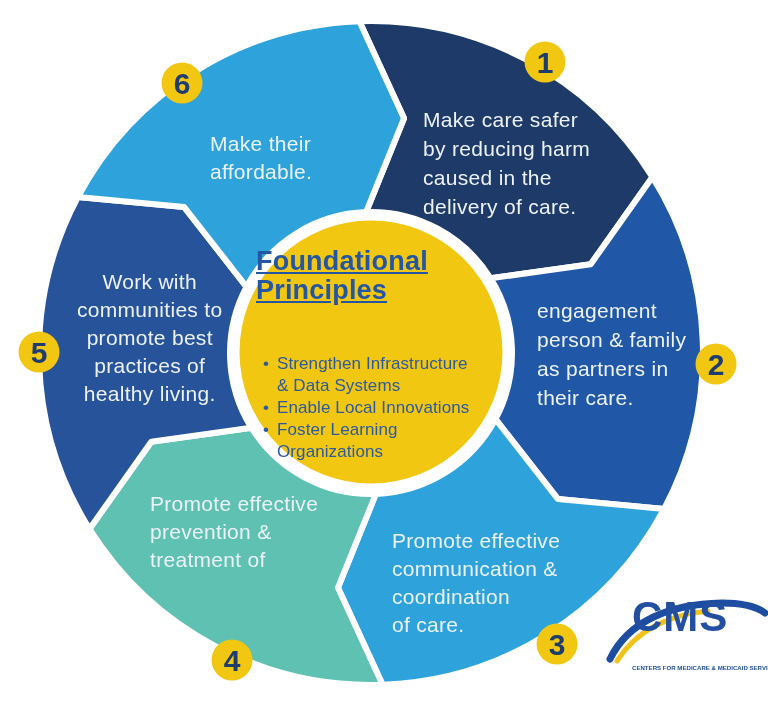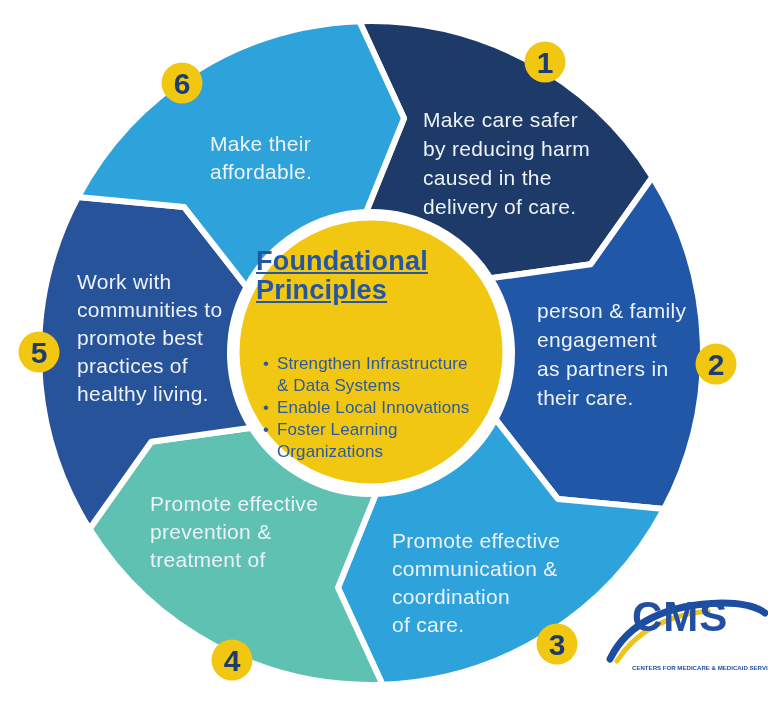--- a/index.html
+++ b/index.html
@@ -80,40 +80,40 @@
   </svg>
 
   <div class="seg-lines" style="left:423px;top:105px;">
     <div>Make care safer</div>
     <div>by reducing harm</div>
     <div>caused in the</div>
     <div>delivery of care.</div>
   </div>
 
   <div class="seg-lines" style="left:537px;top:296px;">
+    <div>engagement</div>
     <div>person &amp; family</div>
-    <div>engagement</div>
     <div>as partners in</div>
     <div>their care.</div>
   </div>
 
   <div class="seg-lines lh28" style="left:392px;top:527px;">
     <div>Promote effective</div>
     <div>communication &amp;</div>
     <div>coordination</div>
     <div>of care.</div>
   </div>
 
   <div class="seg-lines lh28" style="left:150px;top:490px;">
     <div>Promote effective</div>
     <div>prevention &amp;</div>
     <div>treatment of</div>
   </div>
 
-  <div class="seg-lines lh28" style="left:77px;top:268px;">
+  <div class="seg-lines lh28" style="left:77px;top:268px;text-align:center;">
     <div>Work with</div>
     <div>communities to</div>
     <div>promote best</div>
     <div>practices of</div>
     <div>healthy living.</div>
   </div>
 
   <div class="seg-lines lh28" style="left:210px;top:130px;">
     <div>Make their</div>
     <div>affordable.</div>

